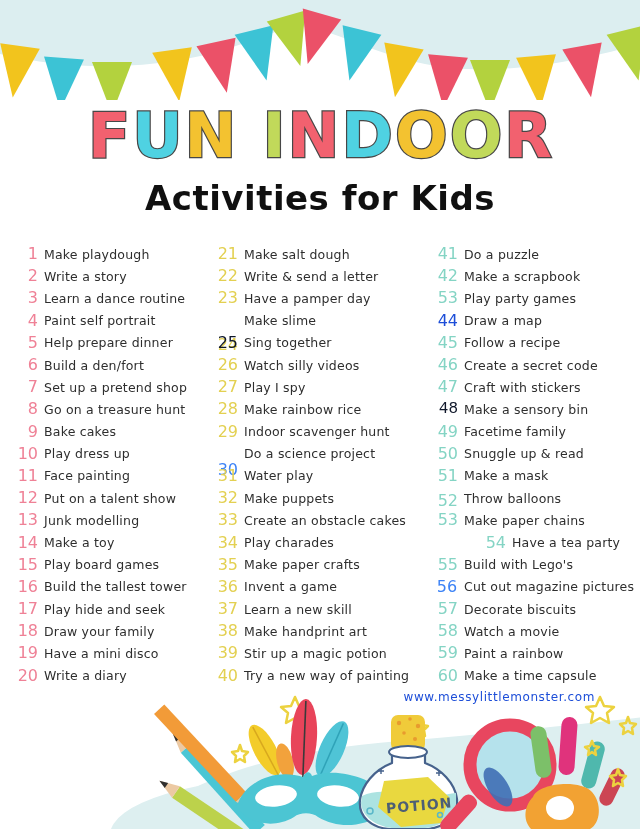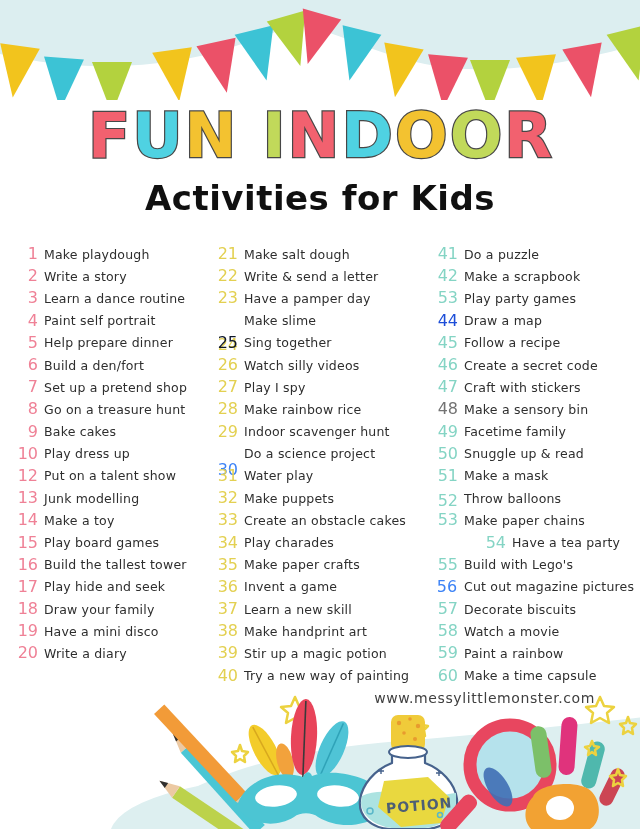--- a/index.html
+++ b/index.html
@@ -29,21 +29,21 @@
   .col3{left:436px;width:200px;}
   .item{display:flex;align-items:center;height:22.2px;}
   .num{
     width:22px;text-align:right;margin-right:6px;flex:0 0 22px;
     font-size:16px;line-height:22px;
   }
   .lbl{font-size:12.5px;color:#2e2e2e;letter-spacing:0.2px;white-space:nowrap;}
   
   .website{
     position:absolute;top:690px;right:45px;
-    font-size:14px;color:#404040;letter-spacing:0.6px;
+    font-size:12px;color:#1d4ed8;letter-spacing:0.6px;
   }
   
   .bottom-art{position:absolute;left:0;bottom:0;width:640px;height:134px;}
   .potion-text{font-size:14px;font-weight:bold;fill:#4d5f75;letter-spacing:1px;}
 </style>
 </head>
 <body>
 
 <svg class="banner" viewBox="0 0 640 100" aria-hidden="true">
   <path d="M0,0 L640,0 L640,44 C590,58 520,74 450,68 C380,60 340,30 300,26 C270,30 240,50 180,60 C120,70 60,68 0,54 Z" fill="#dceef0"></path>
@@ -117,20 +117,24 @@
     </div>
     <div class="item">
       <span class="num" style="color: rgb(239, 129, 150);">9</span>
       <span class="lbl">Bake cakes</span>
     </div>
     <div class="item">
       <span class="num" style="color: rgb(239, 129, 150);">10</span>
       <span class="lbl">Play dress up</span>
     </div>
     <div class="item">
+      <span class="num" style="color: rgb(239, 129, 150);">11</span>
+      <span class="lbl">Face painting</span>
+    </div>
+    <div class="item">
       <span class="num" style="color: rgb(239, 129, 150);">12</span>
       <span class="lbl">Put on a talent show</span>
     </div>
     <div class="item">
       <span class="num" style="color: rgb(239, 129, 150);">13</span>
       <span class="lbl">Junk modelling</span>
     </div>
     <div class="item">
       <span class="num" style="color: rgb(239, 129, 150);">14</span>
       <span class="lbl">Make a toy</span>
@@ -265,21 +269,21 @@
     </div>
     <div class="item">
       <span class="num" style="color: rgb(132, 212, 196);">46</span>
       <span class="lbl">Create a secret code</span>
     </div>
     <div class="item">
       <span class="num" style="color: rgb(132, 212, 196);">47</span>
       <span class="lbl">Craft with stickers</span>
     </div>
     <div class="item">
-      <span class="num" style="color: #737373;">48</span>
+      <span class="num" style="color: #0f172a; font-family: Liberation Mono, monospace;">48</span>
       <span class="lbl">Make a sensory bin</span>
     </div>
     <div class="item">
       <span class="num" style="color: rgb(132, 212, 196);">49</span>
       <span class="lbl">Facetime family</span>
     </div>
     <div class="item">
       <span class="num" style="color: rgb(132, 212, 196);">50</span>
       <span class="lbl">Snuggle up &amp; read</span>
     </div>

